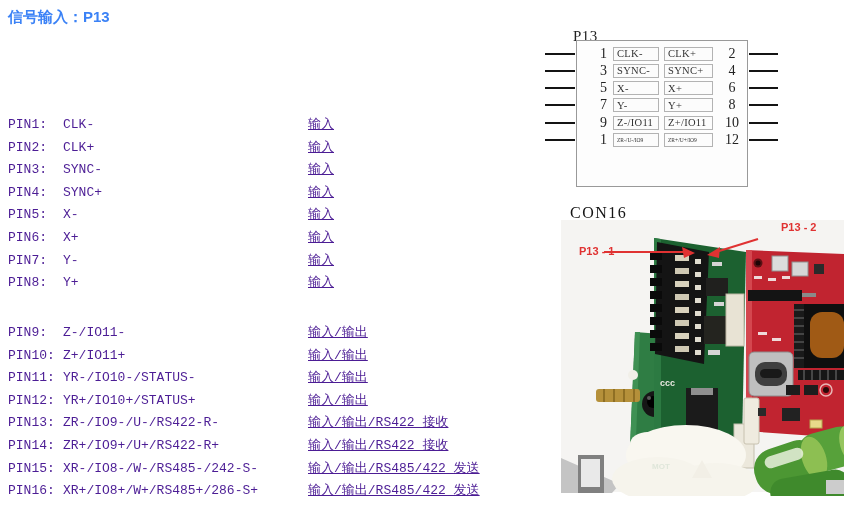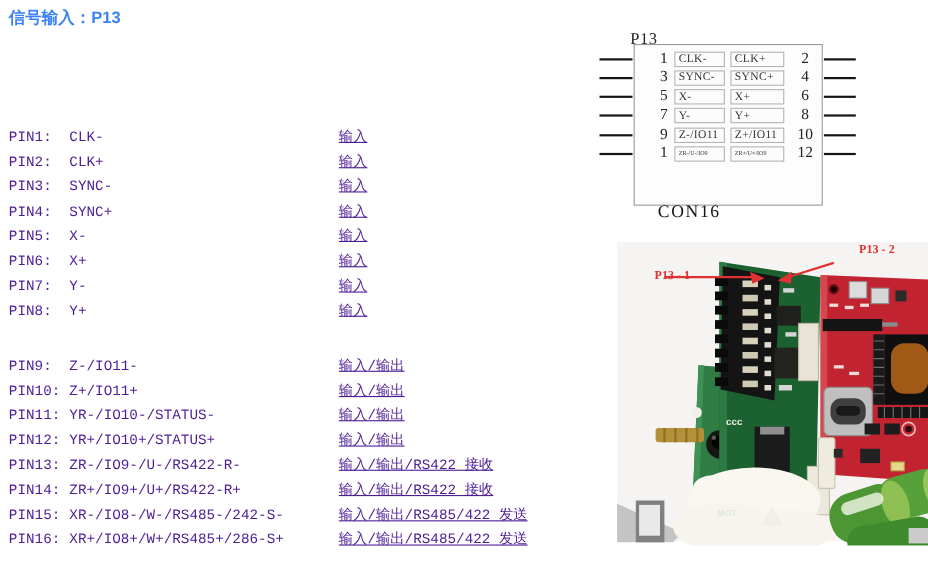--- a/index.html
+++ b/index.html
@@ -34,29 +34,29 @@
         display:flex;align-items:center;padding:0 3px;font-family:"Liberation Serif",serif;
         color:#333;letter-spacing:.3px;overflow:hidden;white-space:nowrap;}
   .cell-l{margin-left:6px;width:46px;}
   .cell-r{margin-left:5px;width:49px;}
   .diag-row:nth-child(-n+5) .cell{font-size:10.5px;}
   .diag-row:nth-child(6) .cell{font-size:5.5px;letter-spacing:0;}
   .diag-row:nth-child(7) .cell,.diag-row:nth-child(8) .cell{font-size:7.5px;letter-spacing:0;padding-left:35px;}
   .lead{position:absolute;top:50%;margin-top:-1px;height:2px;background:#141414;}
   .lead-l{left:-32px;width:30px;}
   .lead-r{right:-31px;width:29px;}
-  .diagram-footer{position:absolute;left:25px;top:176px;font-family:"Liberation Serif",serif;
-                  font-size:16px;color:#141414;letter-spacing:1.5px;margin-left:28px;}
+  .diagram-footer{position:absolute;left:25px;top:196px;font-family:"Liberation Serif",serif;
+                  font-size:16px;color:#141414;letter-spacing:1.5px;}
 
   
   .photo{position:absolute;left:558px;top:212px;width:286px;height:284px;}
   .photo svg{position:absolute;left:0;top:0;}
-  .anno{position:absolute;font-family:Liberation Serif, serif;font-weight:700;
+  .anno{position:absolute;font-family:Liberation Sans, sans-serif;font-weight:700;
         font-size:11px;color:#e03232;z-index:2;white-space:pre;padding-left:20px;}
-  .anno-1{left:17px;top:33px;}
+  .anno-1{left:1px;top:33px;}
   .anno-2{left:203px;top:9px;}
 </style>
 </head>
 <body>
 
 <div class="page">
 
   <div class="header-block">
       <div class="header-line">信号输入：P13</div>
     </div>

